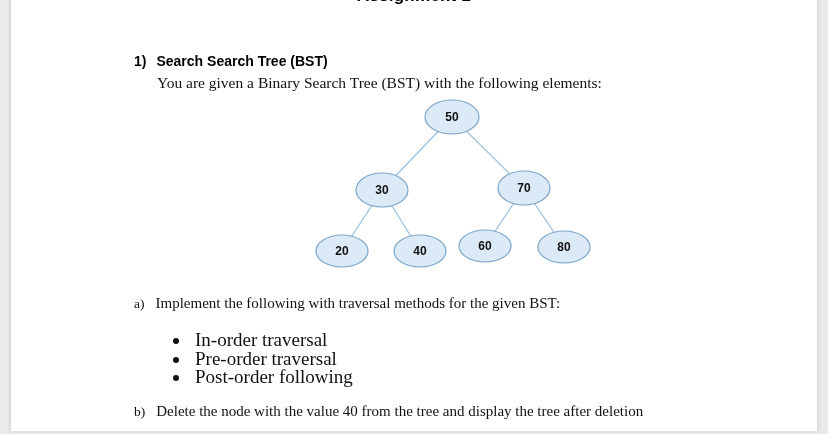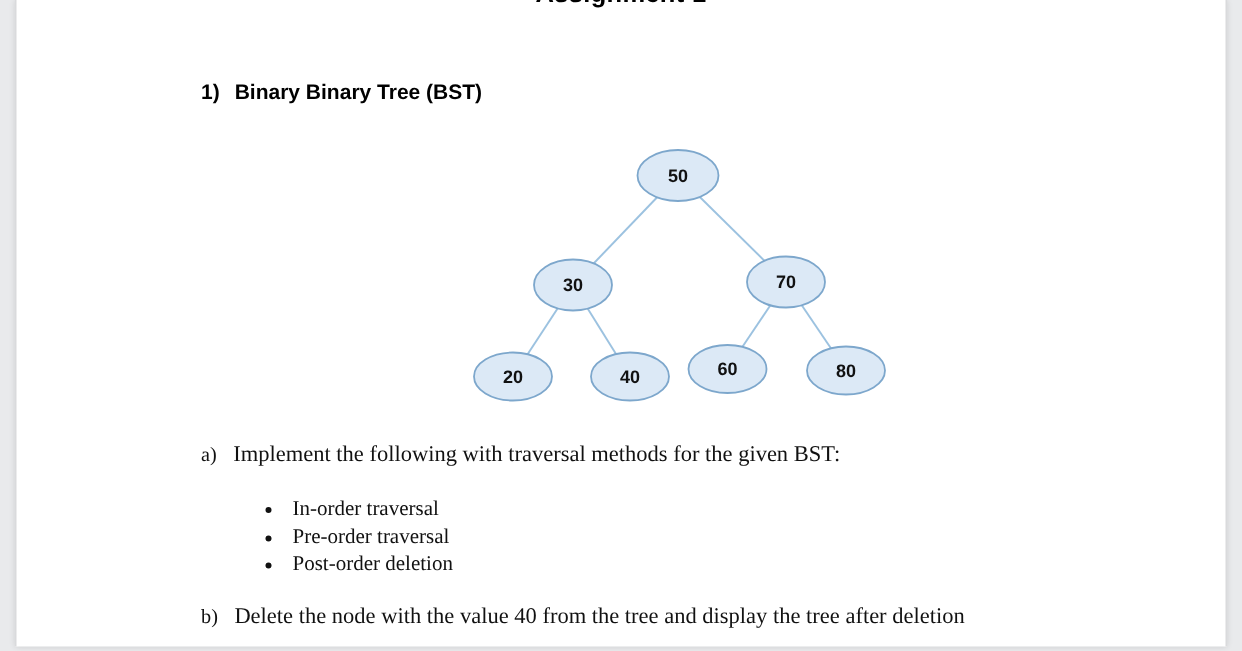--- a/index.html
+++ b/index.html
@@ -102,39 +102,40 @@
   .part-label {
     font-size: 13.5px;
   }
 
   .bullet-list {
     position: absolute;
     top: 331px;
     left: 164px;
     margin: 0;
     padding: 0 0 0 16px;
-    font-size: 14px;
+    font-size: 19px;
     line-height: 18.5px;
     list-style: disc;
   }
   .bullet-list li { padding-left: 4px; }
 </style>
 </head>
 <body>
 
 <div class="screen">
   <div class="page">
 
     <div class="doc-title">Assignment 1</div>
 
     <div class="q-heading">
       <span>1)</span>
-      <span>Binary Binary Tree (BST)</span>
+      <span>Search Search Tree (BST)</span>
     </div>
 
+    <div class="q-intro">You are given a Binary Search Tree (BST) with the following elements:</div>
 
     <svg class="tree-svg" viewBox="0 0 808 431">
 
       <line class="tree-edge" x1="441" y1="117" x2="371" y2="190"></line>
       <line class="tree-edge" x1="441" y1="117" x2="513" y2="188"></line>
       <line class="tree-edge" x1="371" y1="190" x2="331" y2="251"></line>
       <line class="tree-edge" x1="371" y1="190" x2="409" y2="251"></line>
       <line class="tree-edge" x1="513" y1="188" x2="474" y2="246"></line>
       <line class="tree-edge" x1="513" y1="188" x2="553" y2="247"></line>
 
@@ -169,21 +170,21 @@
     </svg>
 
     <div class="part-row part-a">
       <span class="part-label">a)</span>
       <span>Implement the following with traversal methods for the given BST:</span>
     </div>
 
     <ul class="bullet-list">
       <li>In-order traversal</li>
       <li>Pre-order traversal</li>
-      <li>Post-order deletion</li>
+      <li>Post-order following</li>
     </ul>
 
     <div class="part-row part-b">
       <span class="part-label">b)</span>
       <span>Delete the node with the value 40 from the tree and display the tree after deletion</span>
     </div>
 
   </div>
 </div>
 

